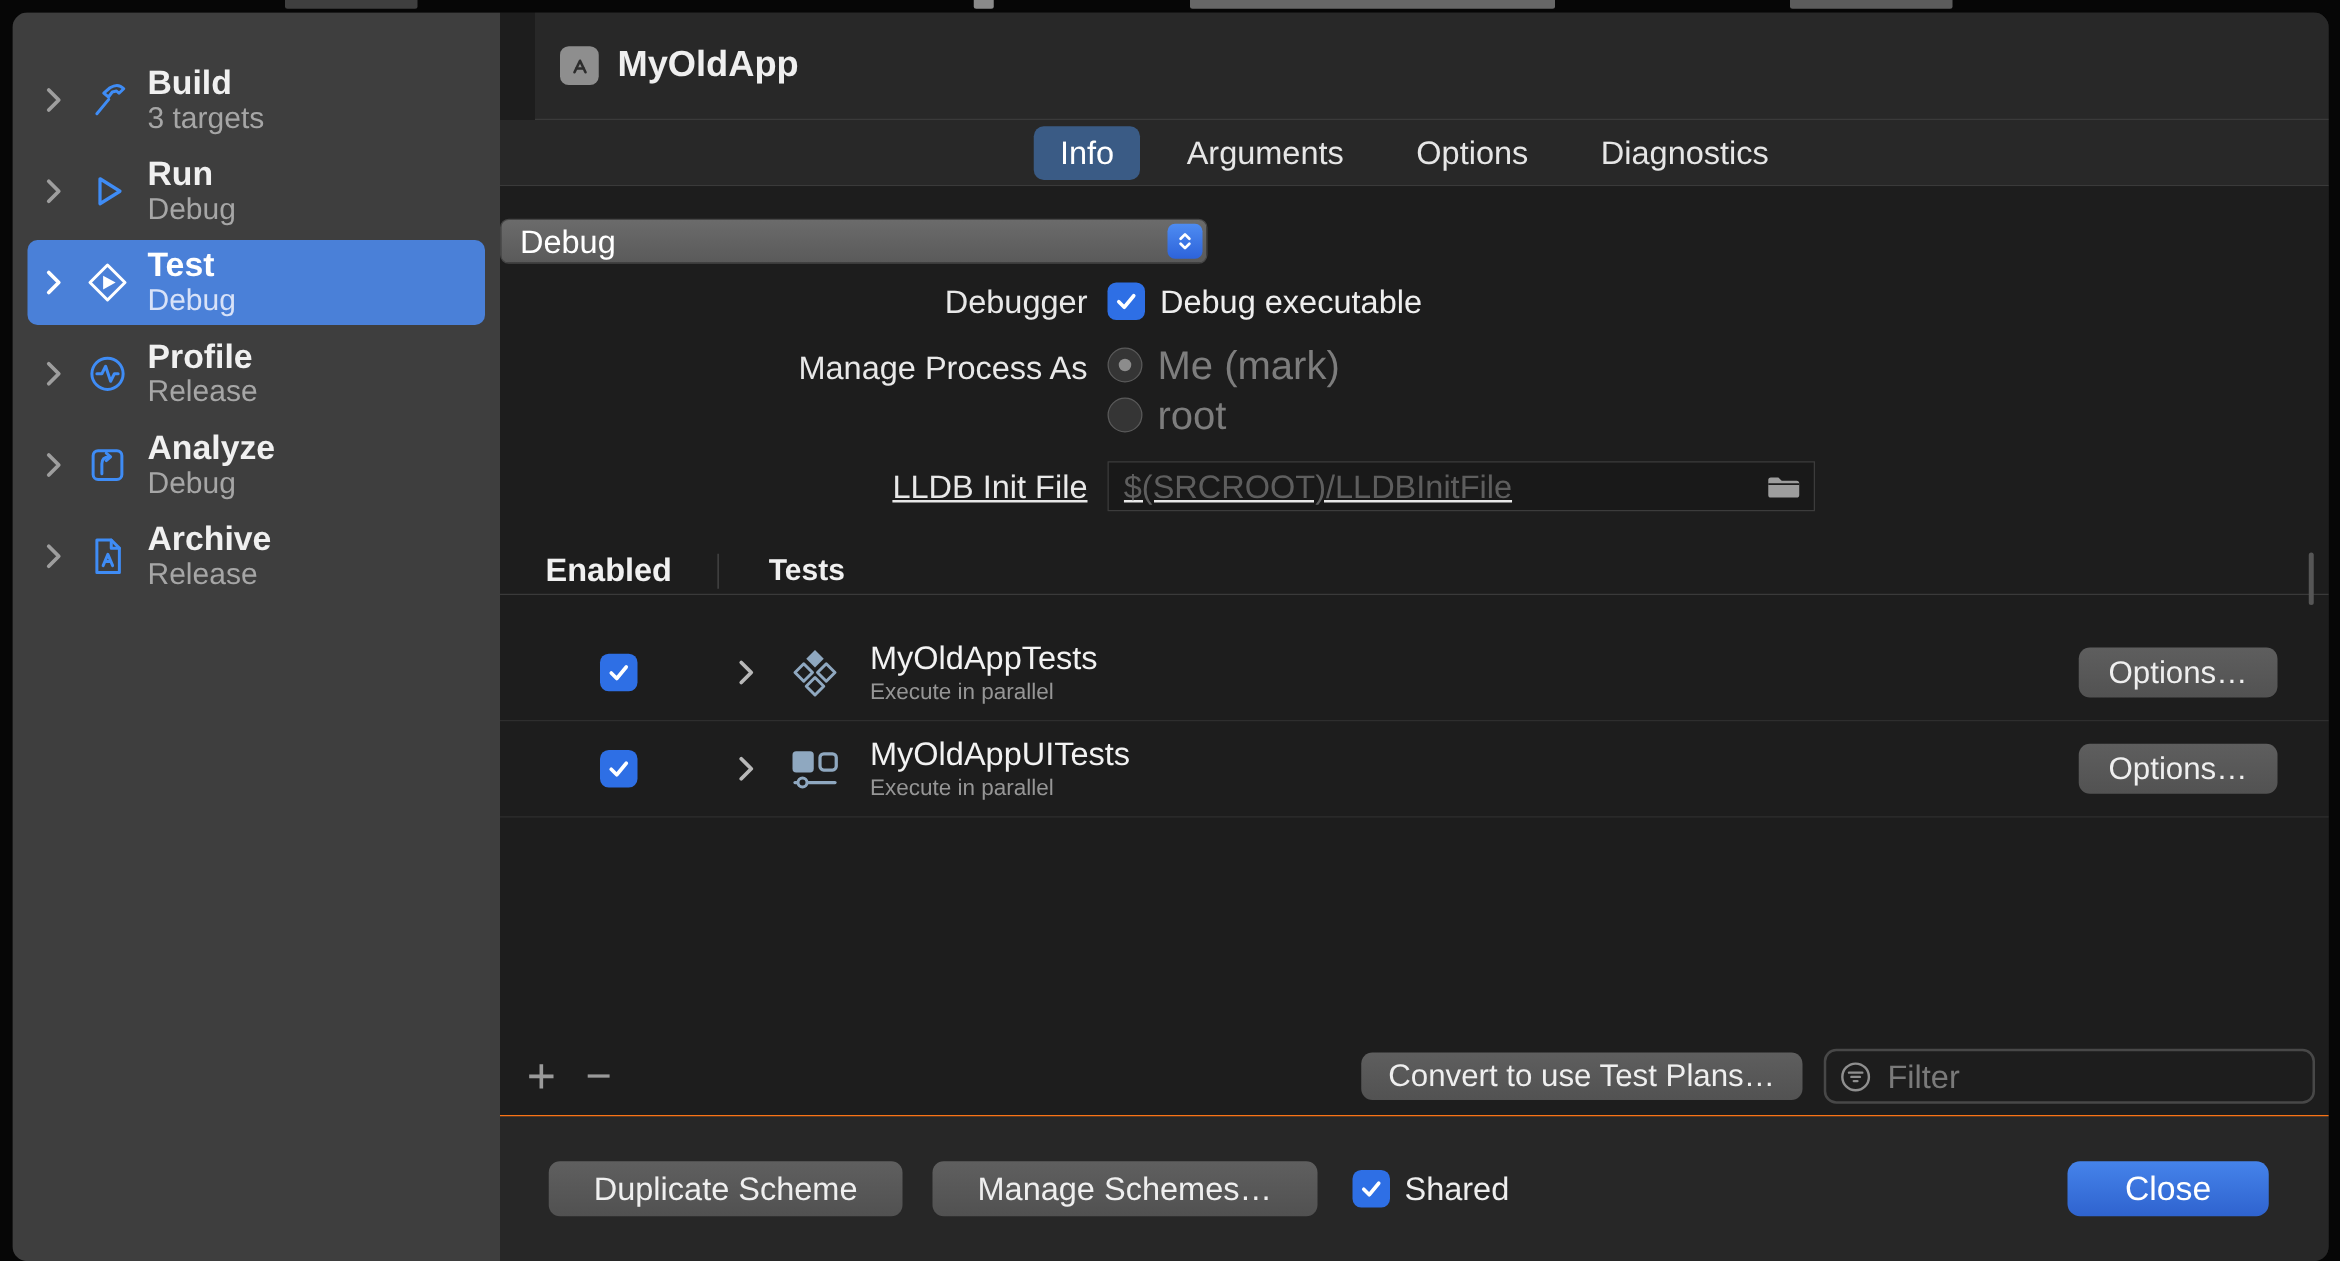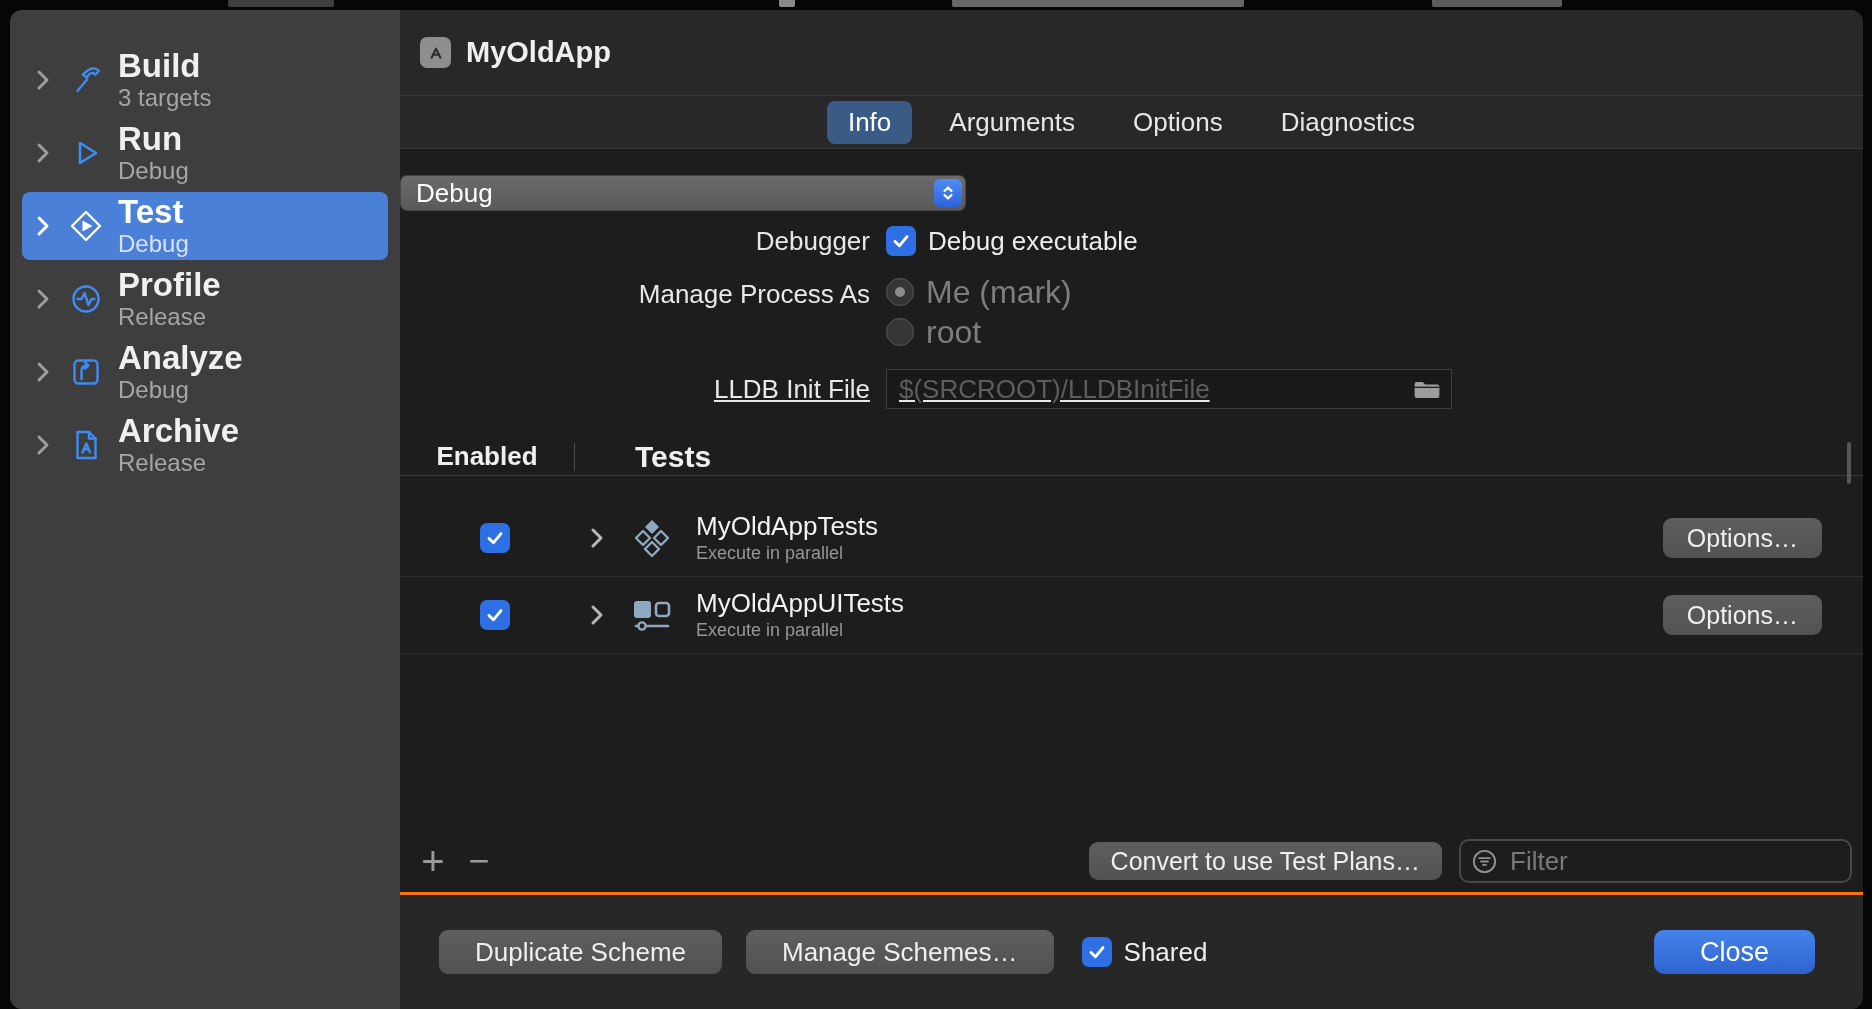--- a/index.html
+++ b/index.html
@@ -20,29 +20,29 @@
   
   .sidebar { width:390px; flex-shrink:0; background:#3e3e3e; padding-top:36px; }
   .side-item { display:flex; align-items:center; height:68px; margin:0 12px 5px 12px;
                border-radius:8px; padding-left:12px; cursor:default; }
   .side-item.selected { background:#4a80d8; }
   .side-chevron { width:28px; display:flex; align-items:center; color:#9e9e9e; }
   .selected .side-chevron { color:#ffffff; }
   .side-icon { width:48px; display:flex; justify-content:center; align-items:center; color:#3f8cf5; }
   .selected .side-icon { color:#ffffff; }
   .side-text { margin-left:8px; line-height:1.12; }
-  .side-title { font-size:33px; font-weight:bold; color:#f0f0f0; }
+  .side-title { font-size:27px; font-weight:bold; color:#f0f0f0; }
   .side-detail { font-size:24px; color:#a6a6a6; }
   .selected .side-title { color:#fff; }
   .selected .side-detail { color:#d8e2f8; }
 
   
   .main { flex:1; display:flex; flex-direction:column; min-width:0; }
   .titlebar { height:86px; background:#282828; border-bottom:1px solid #3a3a3a;
-              display:flex; align-items:center; padding-left:20px; gap:15px; flex-shrink:0; }
+              display:flex; align-items:center; padding-left:20px; gap:15px; flex-shrink:0;margin-left:28px; }
   .app-badge { width:31px; height:31px; border-radius:7px; background:#8e8e8e;
                display:flex; align-items:center; justify-content:center; }
   .window-title { font-size:29px; font-weight:600; color:#efefef; }
 
   .tabbar { height:53px; background:#282828; border-bottom:1px solid #3a3a3a;
             display:flex; align-items:center; justify-content:center; gap:16px; flex-shrink:0; }
   .tab { font-size:26px; color:#e6e6e6; padding:6px 21px; border-radius:8px; cursor:default; }
   .tab.selected { background:#3a5b85; color:#fff; }
 
   .content { flex:1; background:#1d1d1d; display:flex; flex-direction:column;
@@ -79,21 +79,21 @@
   .textfield input { background:transparent; border:none; outline:none; width:100%;
                      color:#bbbbbb; font-size:26px; padding:0 46px 0 12px; font-family:inherit; }
   .textfield input::placeholder { color:#5e5e5e; }
   .tf-folder { position:absolute; right:10px; top:9px; }
 
   
   .table-header { margin-top:29px; height:38px; display:flex; align-items:center;
                   border-bottom:1px solid #3a3a3a; flex-shrink:0; }
   .col-enabled { width:174px; text-align:center; font-size:26px; font-weight:600; color:#f0f0f0; }
   .header-divider { width:1px; height:28px; background:#4a4a4a; }
-  .col-tests { margin-left:60px; font-size:30px; font-weight:600; color:#f0f0f0; }
+  .col-tests { margin-left:40px; font-size:24px; font-weight:600; color:#f0f0f0; }
 
   .rows { flex:1; padding-top:24px; min-height:0; }
   .trow { height:77px; display:flex; align-items:center; border-bottom:1px solid #2e2e2e; }
   .trow-check { width:174px; padding-left:16px; display:flex; justify-content:center; flex-shrink:0; }
   .trow-chevron { margin-left:14px; display:flex; color:#b8b8b8; }
   .trow-icon { margin-left:24px; width:44px; display:flex; justify-content:center; color:#8fa8c0; }
   .trow-text { margin-left:22px; line-height:1.22; }
   .trow-name { font-size:26px; color:#f2f2f2; }
   .trow-detail { font-size:18px; color:#969696; }
   .btn { border:none; cursor:default; font-family:inherit; }
@@ -109,21 +109,21 @@
                  background:linear-gradient(#5e5e5e,#525252); font-size:25px; color:#efefef;
                  display:flex; align-items:center; }
   .filterbox { margin-left:17px; margin-right:11px; width:393px; height:44px;
                border:2px solid #484848; border-radius:10px; background:#1d1d1d;
                display:flex; align-items:center; padding-left:9px; gap:9px; }
   .filterbox input { background:transparent; border:none; outline:none; flex:1; min-width:0;
                      color:#cccccc; font-size:26px; font-family:inherit; }
   .filterbox input::placeholder { color:#7a7a7a; }
 
   
-  .footer { height:117px; background:#272727; border-top:3px solid #f97316;
+  .footer { height:117px; background:#272727; border-top:1px solid #f97316;
             display:flex; align-items:center; padding:0 48px 0 39px; flex-shrink:0; }
   .btn-footer { height:44px; padding:0 36px; border-radius:9px;
                 background:linear-gradient(#5f5f5f,#515151); font-size:26px; color:#efefef;
                 display:flex; align-items:center; justify-content:center; }
   .btn-footer + .btn-footer { margin-left:24px; }
   .shared-group { display:flex; align-items:center; margin-left:28px;text-align:right; }
   .btn-close { margin-left:auto; width:161px; height:44px; border-radius:10px;
                background:linear-gradient(#4583ea,#2f63cf); color:#fff; font-size:27px;
                display:flex; align-items:center; justify-content:center; }
 

